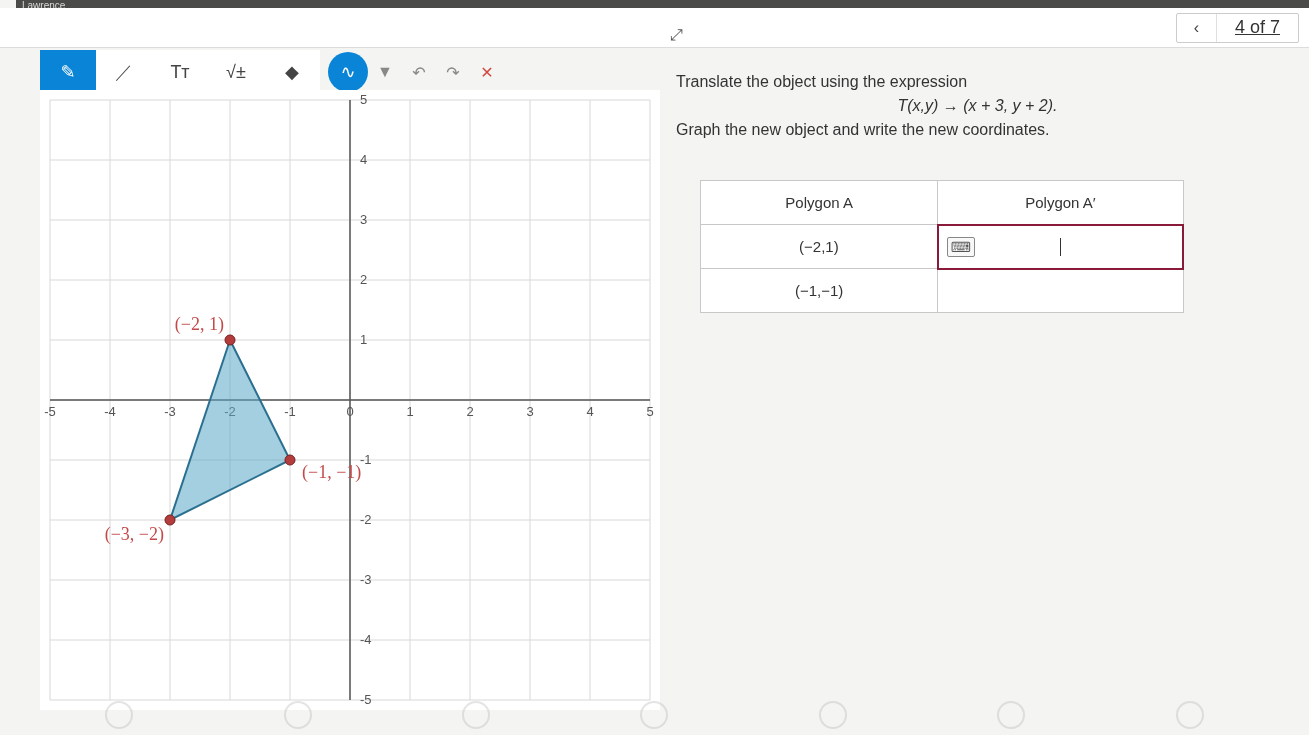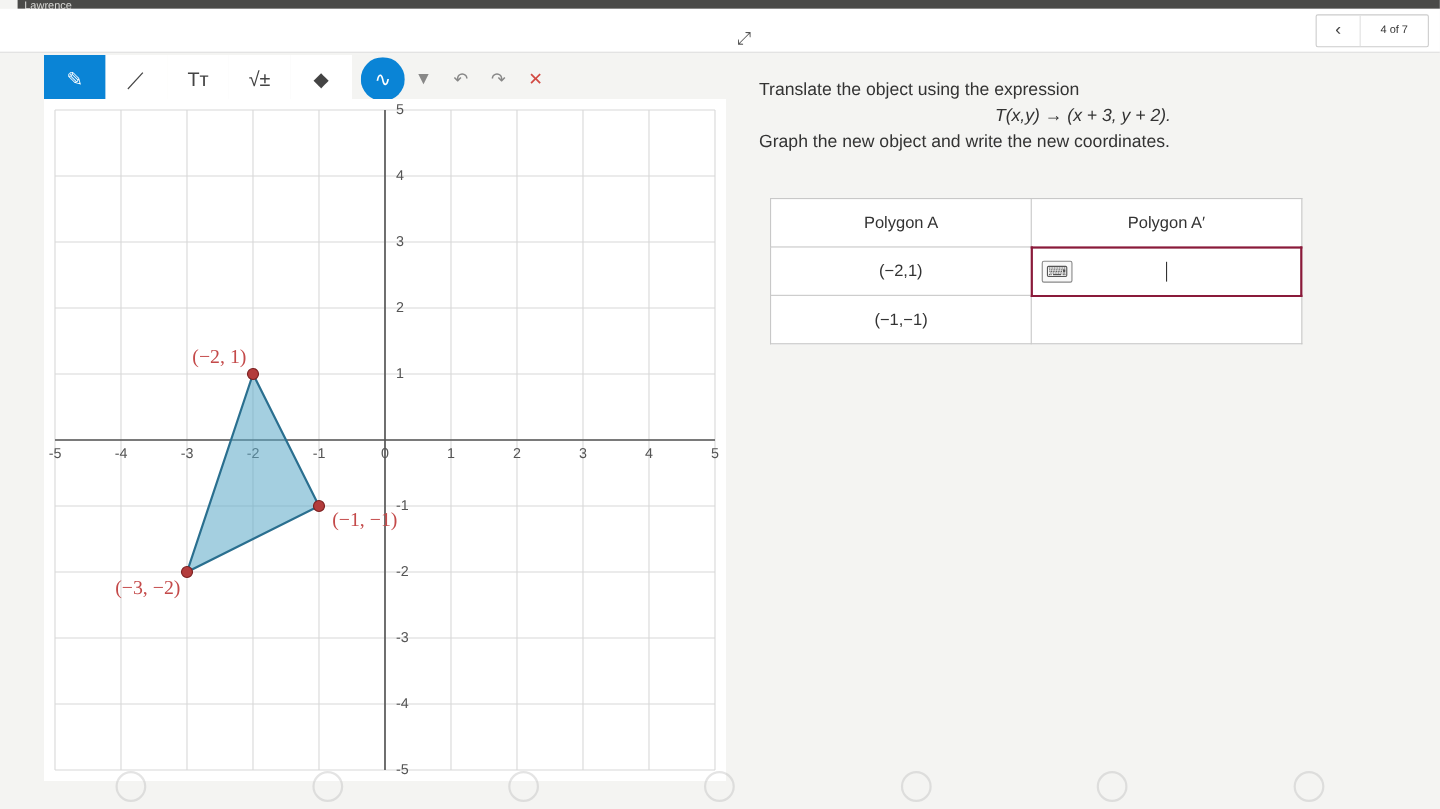--- a/index.html
+++ b/index.html
@@ -53,22 +53,23 @@
     display: flex;
     align-items: center;
     justify-content: center;
     font-size: 16px;
     color: #444;
     cursor: pointer;
     border-right: 1px solid #e0e0e0;
   }
   .nav-label {
     padding: 0 18px;
-    font-size: 10px;
+    font-size: 18px;
     color: #333;
+    text-decoration: underline;
   }
   .toolbar {
     position: absolute;
     top: 48px; left: 40px;
     display: flex;
     align-items: center;
     height: 48px;
     gap: 0;
   }
   .tb-btn {
@@ -92,21 +93,21 @@
   .tb-close { color: #d24a43; }
   .canvas-wrap {
     position: absolute;
     top: 90px; left: 40px;
     width: 620px; height: 620px;
     background: #fff;
   }
   .canvas-wrap svg { display: block; }
   .question {
     position: absolute;
-    top: 70px; left: 690px; right: 30px;
+    top: 70px; left: 676px; right: 30px;
     font-size: 16px;
     color: #333;
     line-height: 1.5;
   }
   .question .expr { font-style: italic; text-align: center; }
   .data-table {
     position: absolute;
     top: 180px; left: 700px;
     width: 484px;
     border-collapse: collapse;

